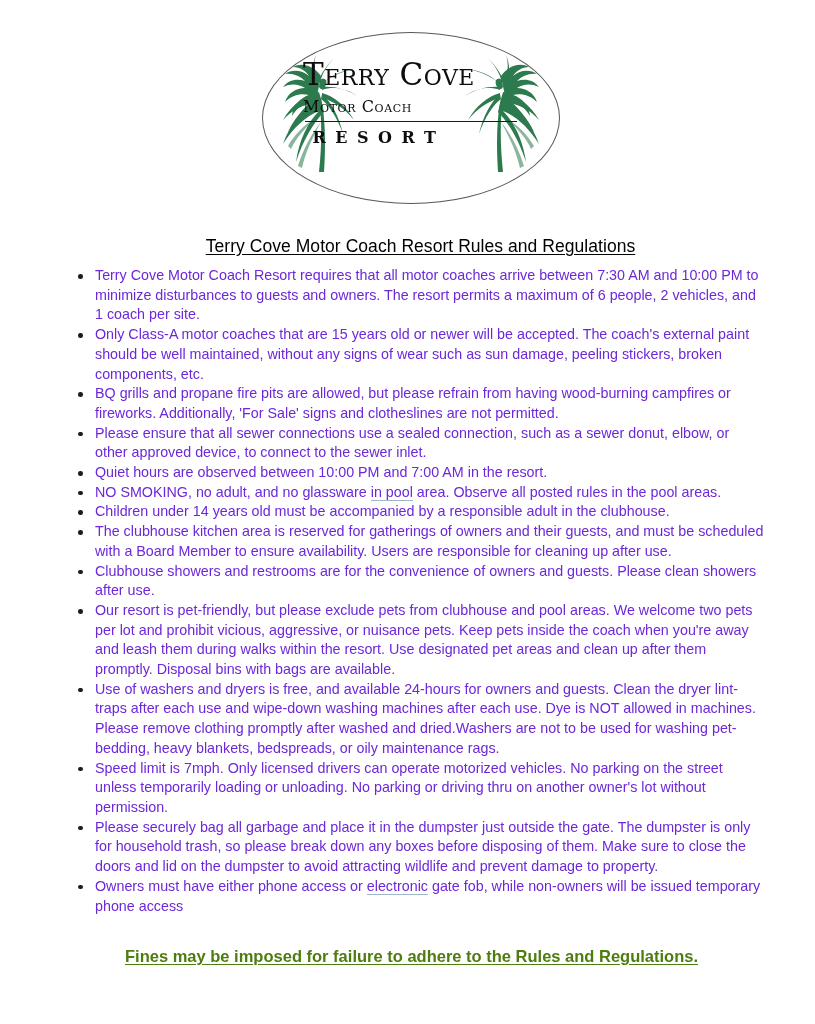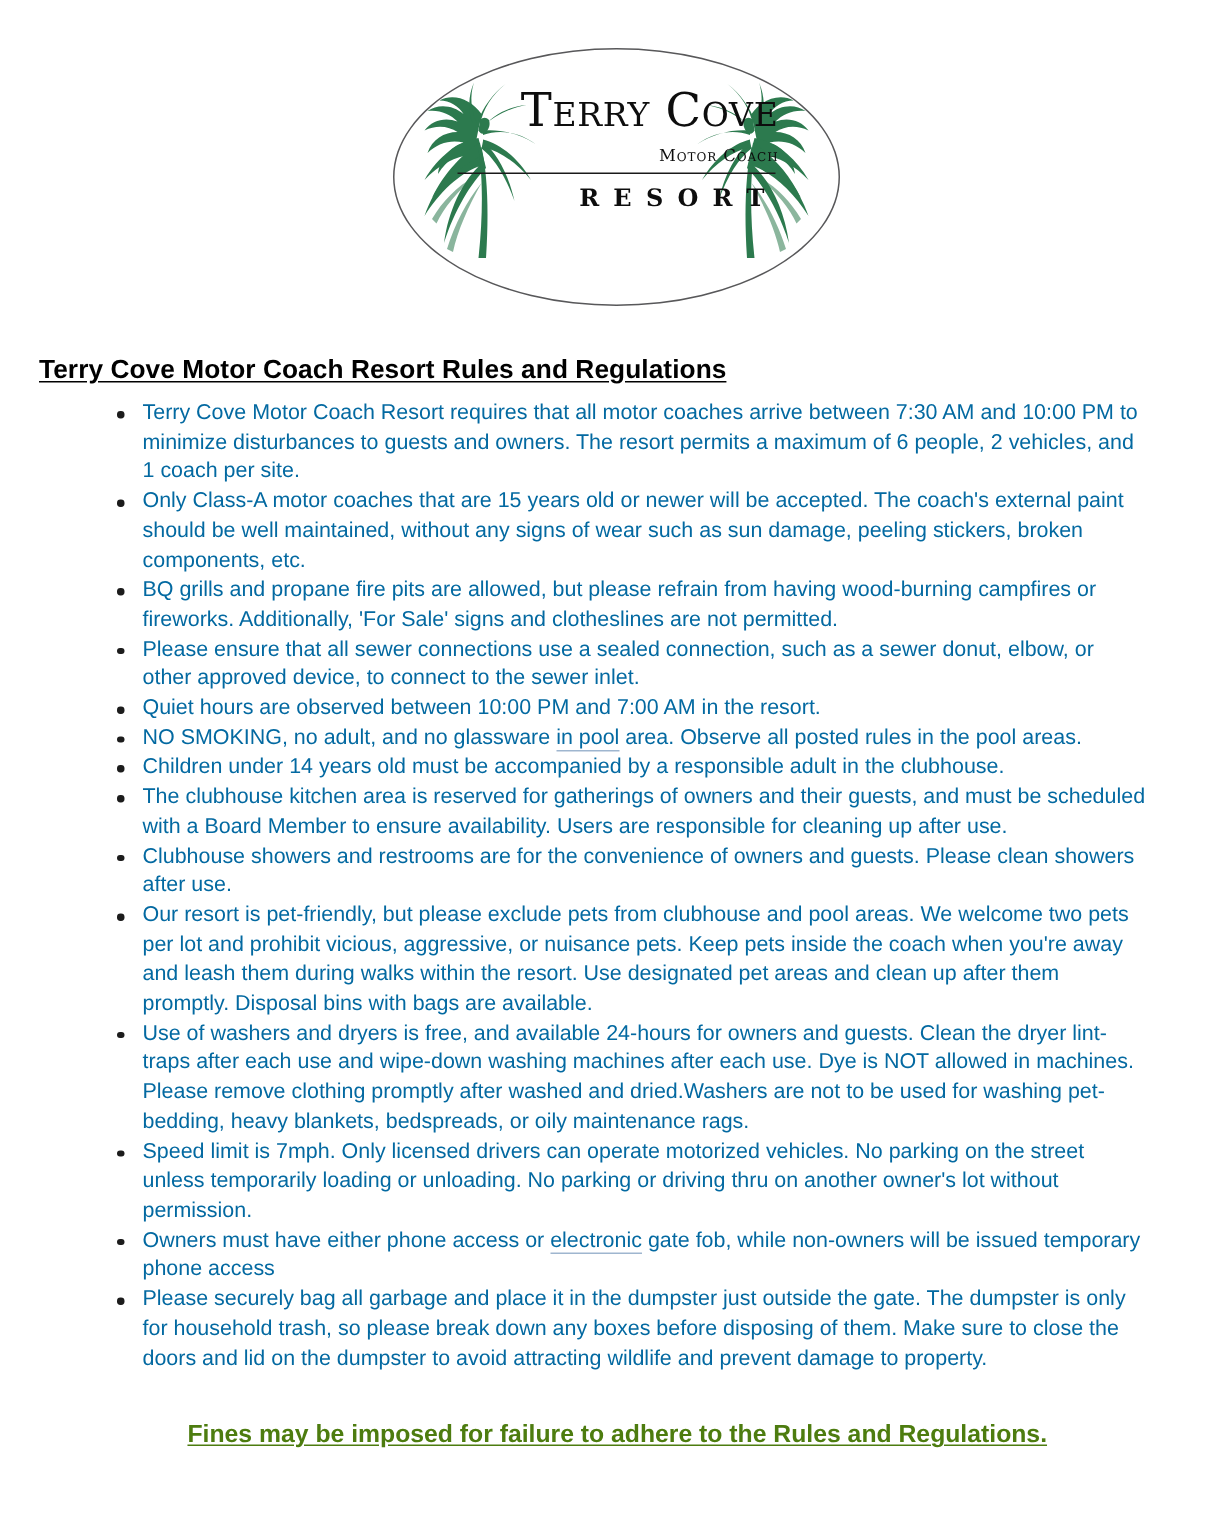--- a/index.html
+++ b/index.html
@@ -42,35 +42,35 @@
   .palm-left { left: 2px; }
   .palm-right { right: 2px; transform: scaleX(-1); }
   .palm svg { display: block; width: 100%; height: 100%; }
 
   .logo-text {
     position: absolute;
     left: 50%;
     top: 27px;
     transform: translateX(-50%);
     width: 216px;
-    text-align: right;
+    text-align: left;
   }
   .logo-line1 {
     font-family: "DejaVu Serif", serif;
     font-size: 31px;
     font-weight: 400;
     letter-spacing: 0.5px;
     color: #0d0d0d;
     line-height: 1.0;
     font-variant: small-caps;
     white-space: nowrap;
   }
   .logo-line2 {
     font-family: "DejaVu Serif", serif;
-    font-size: 11px;
+    font-size: 16px;
     font-weight: 400;
     letter-spacing: 0.6px;
     color: #0d0d0d;
     margin-top: 7px;
     font-variant: small-caps;
     white-space: nowrap;
   }
   .logo-rule {
     height: 1.4px;
     background: #1a1a1a;
@@ -89,42 +89,42 @@
   }
 
   
   .doc {
     position: absolute;
     left: 0;
     top: 236px;
     width: 815px;
   }
   .doc-title {
-    text-align: left;
+    text-align: center;
     font-size: 17.5px;
-    font-weight: bold;
+    font-weight: normal;
     color: #000000;
     text-decoration: underline;
     text-underline-offset: 2px;
     letter-spacing: 0.05px;
     padding-left: 26px;
   }
 
   .rules {
     list-style: none;
     margin: 9px 0 0 0;
     padding: 0;
   }
   .rules li {
     position: relative;
     margin: 0 0 0 0;
     padding: 0 50px 0 95px;
     font-size: 14.3px;
     line-height: 19.7px;
-    color: #0369a1;
+    color: #6d28d9;
     text-align: left;
   }
   .rules li::before {
     content: "";
     position: absolute;
     left: 78px;
     top: 8px;
     width: 4.6px;
     height: 4.6px;
     border-radius: 50%;
@@ -213,18 +213,18 @@
       <li>BQ grills and propane fire pits are allowed, but please refrain from having wood-burning campfires or fireworks. Additionally, 'For Sale' signs and clotheslines are not permitted.</li>
       <li>Please ensure that all sewer connections use a sealed connection, such as a sewer donut, elbow, or other approved device, to connect to the sewer inlet.</li>
       <li>Quiet hours are observed between 10:00 PM and 7:00 AM in the resort.</li>
       <li><span>NO SMOKING, no adult, and no glassware </span><span class="grammar">in pool</span><span> area. Observe all posted rules in the pool areas.</span></li>
       <li>Children under 14 years old must be accompanied by a responsible adult in the clubhouse.</li>
       <li>The clubhouse kitchen area is reserved for gatherings of owners and their guests, and must be scheduled with a Board Member to ensure availability. Users are responsible for cleaning up after use.</li>
       <li>Clubhouse showers and restrooms are for the convenience of owners and guests. Please clean showers after use.</li>
       <li>Our resort is pet-friendly, but please exclude pets from clubhouse and pool areas. We welcome two pets per lot and prohibit vicious, aggressive, or nuisance pets. Keep pets inside the coach when you're away and leash them during walks within the resort. Use designated pet areas and clean up after them promptly. Disposal bins with bags are available.</li>
       <li>Use of washers and dryers is free, and available 24-hours for owners and guests. Clean the dryer lint-traps after each use and wipe-down washing machines after each use. Dye is NOT allowed in machines. Please remove clothing promptly after washed and dried.Washers are not to be used for washing pet-bedding, heavy blankets, bedspreads, or oily maintenance rags.</li>
       <li>Speed limit is 7mph. Only licensed drivers can operate motorized vehicles. No parking on the street unless temporarily loading or unloading. No parking or driving thru on another owner's lot without permission.</li>
+      <li>Please securely bag all garbage and place it in the dumpster just outside the gate. The dumpster is only for household trash, so please break down any boxes before disposing of them. Make sure to close the doors and lid on the dumpster to avoid attracting wildlife and prevent damage to property.</li>
       <li><span>Owners must have either phone access or </span><span class="grammar">electronic</span><span> gate fob, while non-owners will be issued temporary phone access</span></li>
-      <li>Please securely bag all garbage and place it in the dumpster just outside the gate. The dumpster is only for household trash, so please break down any boxes before disposing of them. Make sure to close the doors and lid on the dumpster to avoid attracting wildlife and prevent damage to property.</li>
     </ul>
 
   <div class="doc-footer">Fines may be imposed for failure to adhere to the Rules and Regulations.</div>
 </div>
 
 </body></html>

